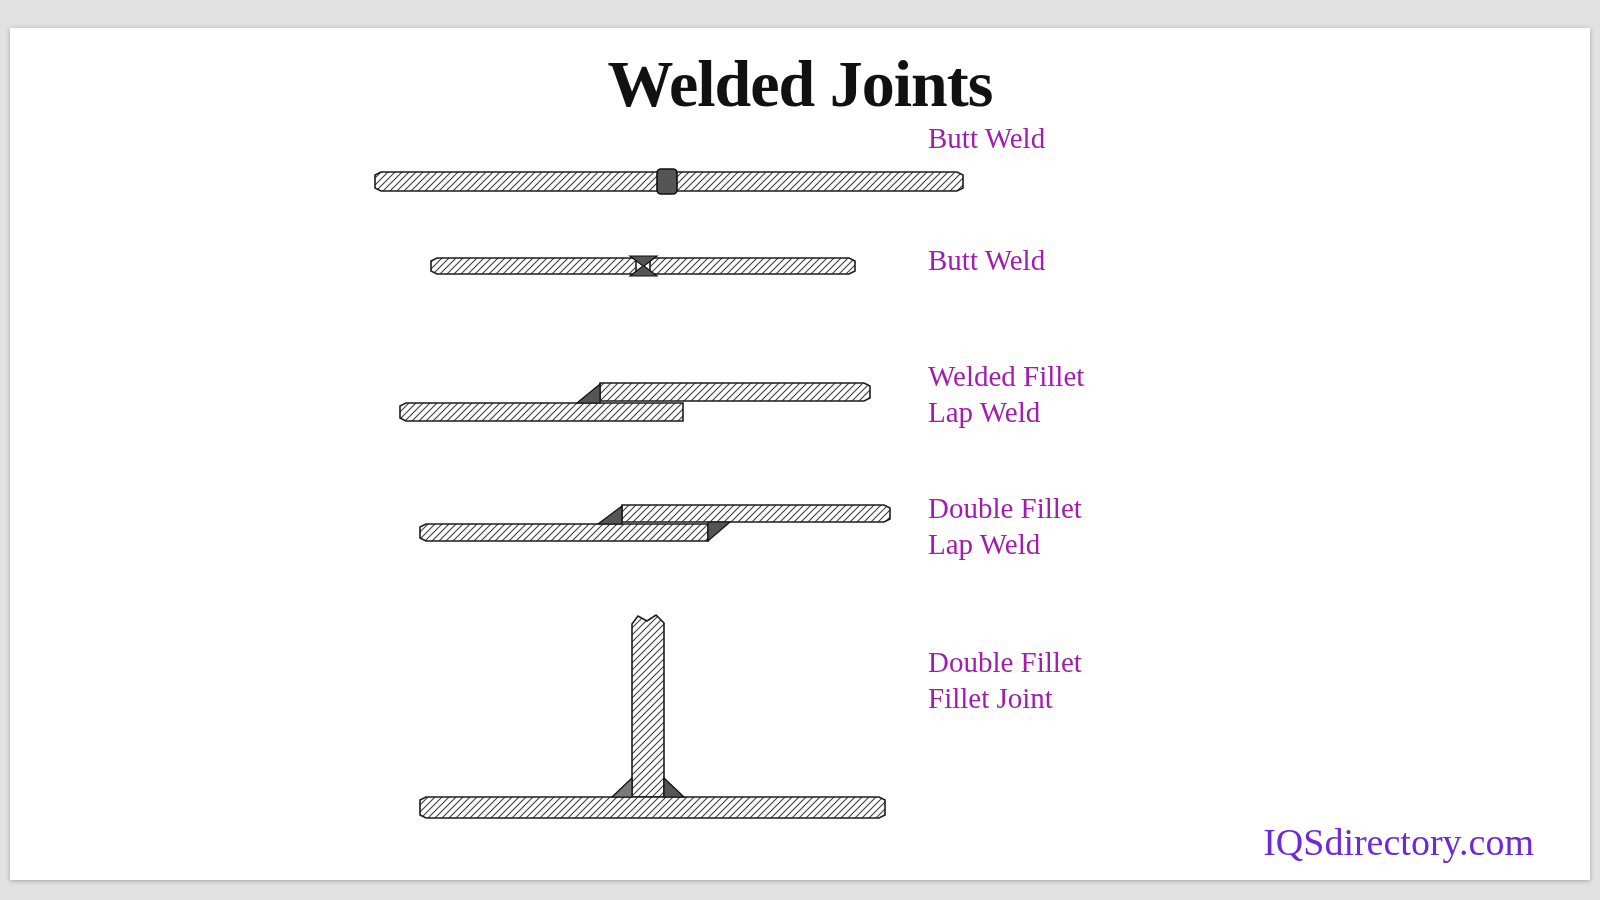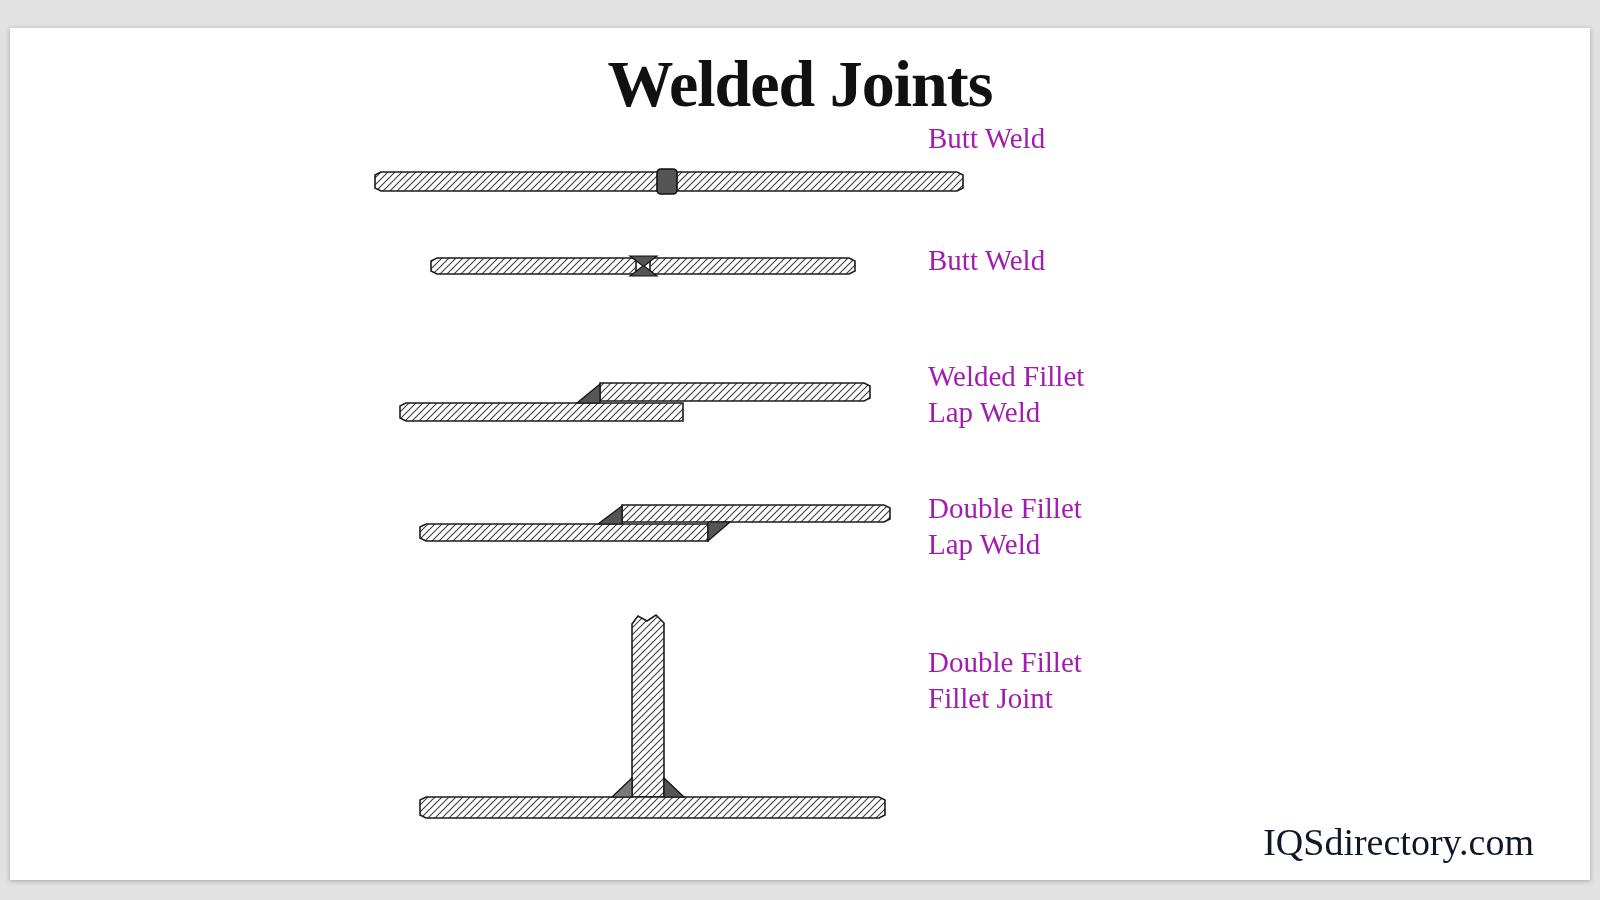--- a/index.html
+++ b/index.html
@@ -34,21 +34,21 @@
   .label{
     position:absolute;
     font-size:29px;
     line-height:36px;
     color:#a21caf;
   }
   .watermark{
     position:absolute;
     right:66px; top:820px;
     font-size:38px;
-    color:#0f172a;
+    color:#6d28d9;
     text-align:right;
   }
 </style>
 </head>
 <body>
 
 <div class="card"></div>
 
 <div class="title">Welded Joints</div>
 

